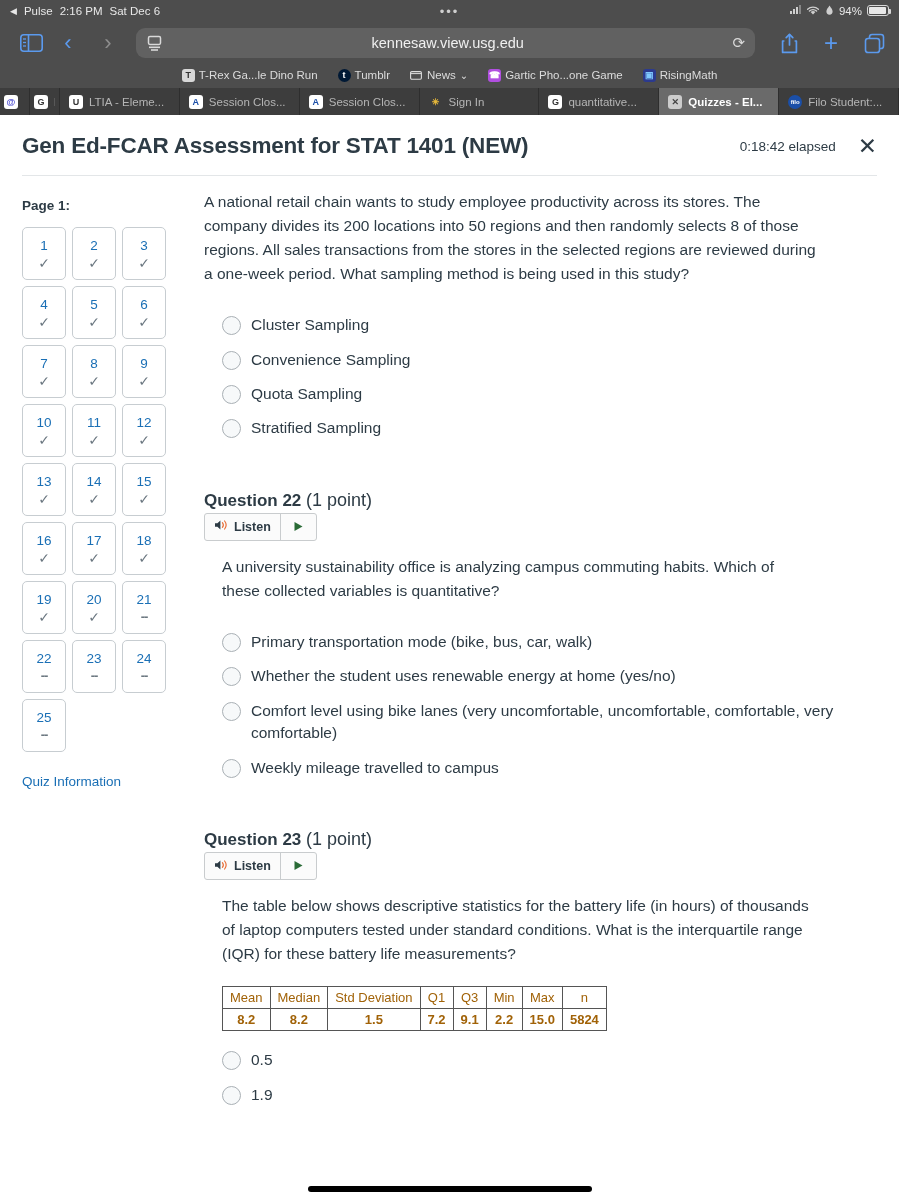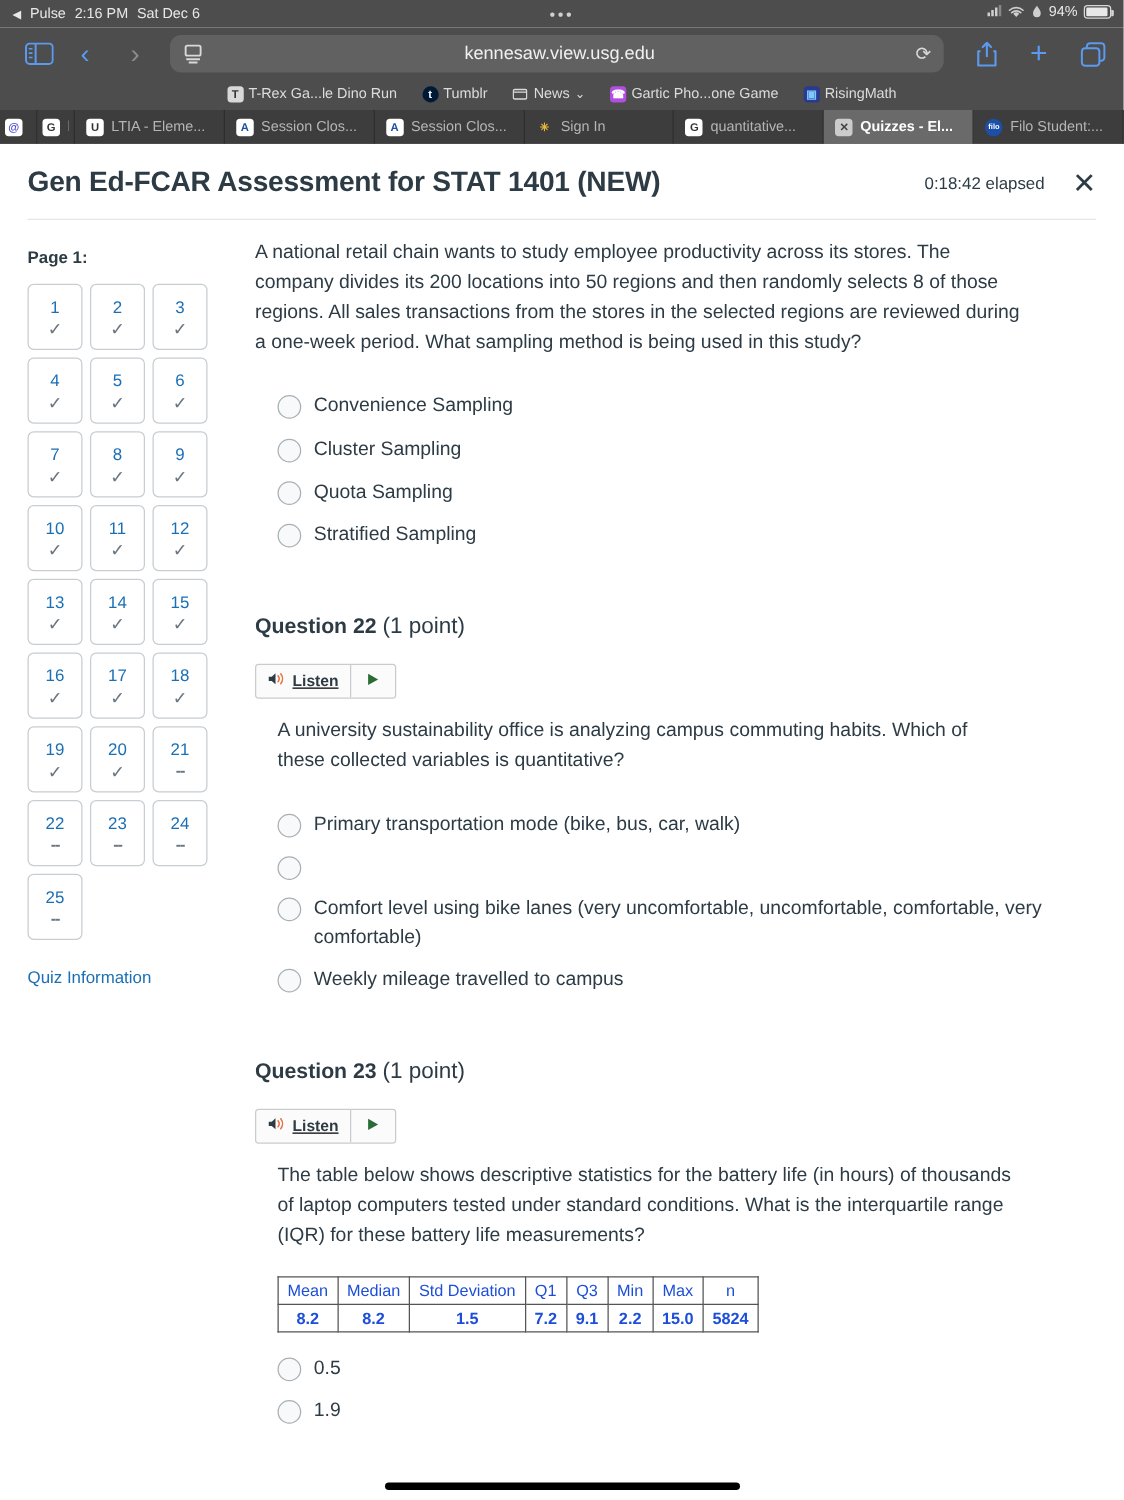--- a/index.html
+++ b/index.html
@@ -139,33 +139,33 @@
   }
   .opt-label { max-width: 605px; }
 
   .qhead {
     font-size: 17px; color: #2d3b45; margin-top: 44px;
   }
   .qhead .qnum { font-weight: bold; }
   .qhead .qpts { font-weight: normal; font-size: 18px; }
 
   .listen-bar {
-    display: inline-flex; margin-top: 20px; border: 1px solid #c9ccce;
-    border-radius: 3px; overflow: hidden; background: #fbfbfb; cursor: pointer; text-decoration: underline;
+    display: inline-flex; margin-top: 2px; border: 1px solid #c9ccce;
+    border-radius: 3px; overflow: hidden; background: #fbfbfb; cursor: pointer;
   }
   .listen-btn {
     display: flex; align-items: center; gap: 5px;
     padding: 4px 9px; font-size: 12.5px; font-weight: bold; color: #2d3b45;
     border-right: 1px solid #c9ccce;
   }
   .play-btn { padding: 4px 12px; display: flex; align-items: center; }
 
   
   .stats-table {
-    border-collapse: collapse; margin: 20px 0 0 18px; font-size: 13px; color: #1d4ed8;
+    border-collapse: collapse; margin: 20px 0 0 18px; font-size: 13px; color: #a16207;
   }
   .stats-table th, .stats-table td {
     border: 1px solid #555; padding: 3px 7px; text-align: center; font-weight: bold;
   }
   .stats-table th { font-weight: normal; }
 
   
   .home-indicator {
     position: absolute; bottom: 8px; left: 50%; transform: translateX(-50%);
     width: 284px; height: 6px; background: #000; border-radius: 4px;
@@ -441,25 +441,25 @@
       <div class="quiz-info-link">Quiz Information</div>
     </div>
 
     <div class="qmain">
 
       <div>
         <div class="qtext">A national retail chain wants to study employee productivity across its stores. The company divides its 200 locations into 50 regions and then randomly selects 8 of those regions. All sales transactions from the stores in the selected regions are reviewed during a one-week period. What sampling method is being used in this study?</div>
         <div class="options">
           <div class="option">
             <span class="radio"></span>
+            <span class="opt-label">Cluster Sampling</span>
+          </div>
+          <div class="option">
+            <span class="radio"></span>
             <span class="opt-label">Convenience Sampling</span>
-          </div>
-          <div class="option">
-            <span class="radio"></span>
-            <span class="opt-label">Cluster Sampling</span>
           </div>
           <div class="option">
             <span class="radio"></span>
             <span class="opt-label">Quota Sampling</span>
           </div>
           <div class="option">
             <span class="radio"></span>
             <span class="opt-label">Stratified Sampling</span>
           </div>
         </div>
@@ -490,20 +490,21 @@
           </span>
         </div>
         <div class="qtext q-indent" style="margin-top:14px;">A university sustainability office is analyzing campus commuting habits. Which of these collected variables is quantitative?</div>
         <div class="options">
           <div class="option">
             <span class="radio"></span>
             <span class="opt-label">Primary transportation mode (bike, bus, car, walk)</span>
           </div>
           <div class="option">
             <span class="radio"></span>
+            <span class="opt-label">Whether the student uses renewable energy at home (yes/no)</span>
           </div>
           <div class="option">
             <span class="radio"></span>
             <span class="opt-label" style="max-width:628px;">Comfort level using bike lanes (very uncomfortable, uncomfortable, comfortable, very comfortable)</span>
           </div>
           <div class="option">
             <span class="radio"></span>
             <span class="opt-label">Weekly mileage travelled to campus</span>
           </div>
         </div>

